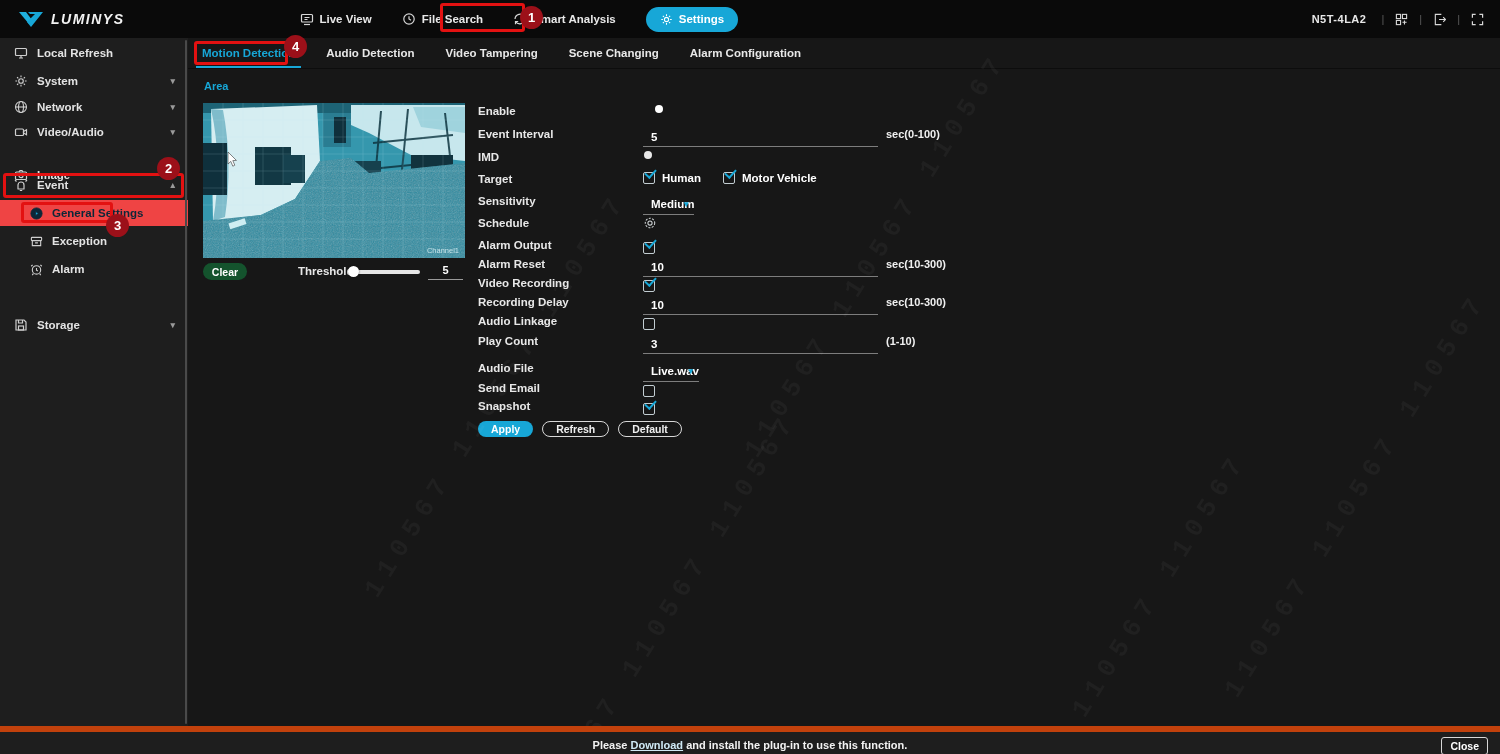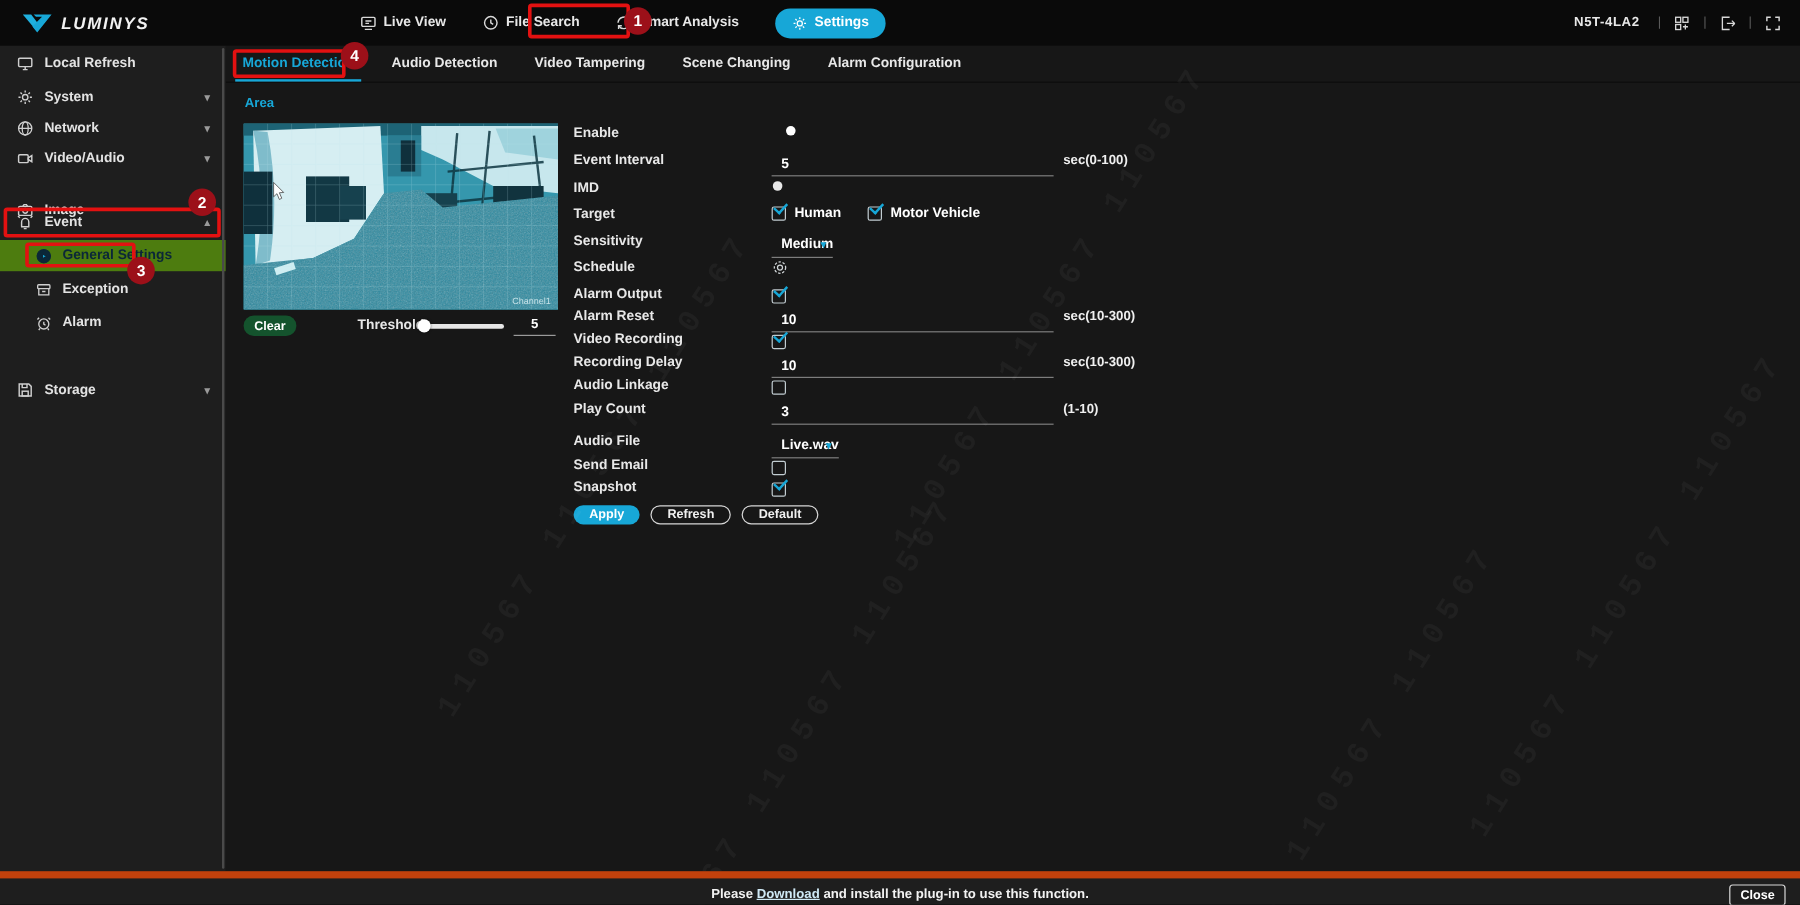--- a/index.html
+++ b/index.html
@@ -22,21 +22,21 @@
   .tb-icon { display:flex; align-items:center; cursor:pointer; }
   .tb-icon svg { stroke:#d8d8d8; }
 
   
   .sidebar { position:absolute; left:0; top:38px; width:188px; height:688px; background:#1e1e1e; z-index:5; }
   .sb-scrollbar { position:absolute; right:1px; top:2px; width:2px; height:684px; background:#4a4a4a; border-radius:1px; }
   .sb-item { position:absolute; left:0; width:188px; height:26px; display:flex; align-items:center; gap:9px; padding-left:14px; color:#e3e3e3; font-size:11.5px; font-weight:600; cursor:pointer; }
   .sb-item svg { stroke:#cfcfcf; flex:0 0 auto; }
   .sb-item .chev { position:absolute; right:13px; color:#9a9a9a; font-size:9px; }
   .sb-sub { padding-left:30px; }
-  .sb-item.active { background:#4d7c0f; color:#0b2738; font-weight:bold; }
+  .sb-item.active { background:#ef4444; color:#0b2738; font-weight:bold; }
   .sb-item.active svg { stroke:#0b2738; }
 
   
   .main { position:absolute; left:188px; top:38px; width:1312px; height:688px; background:#171717; }
   .tabbar { position:absolute; left:0; top:0; width:1312px; height:31px; display:flex; align-items:center; gap:27px; padding-left:12px; border-bottom:1px solid #0d0d0d; }
   .tab { color:#e8e8e8; font-size:11.5px; font-weight:600; padding:8px 2px 9px 2px; cursor:pointer; position:relative; }
   .tab.active { color:#17a7d7; }
   .tab.active::after { content:''; position:absolute; left:-4px; right:-4px; bottom:0; height:2px; background:#17a7d7; }
   .section-label { position:absolute; left:16px; top:42px; color:#17a7d7; font-size:11px; font-weight:bold; }
 

